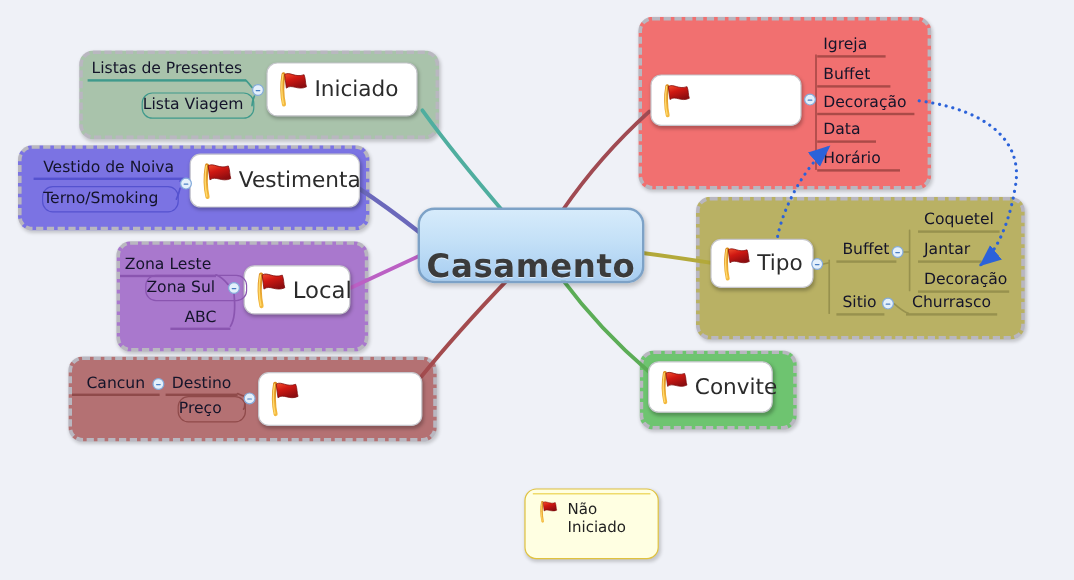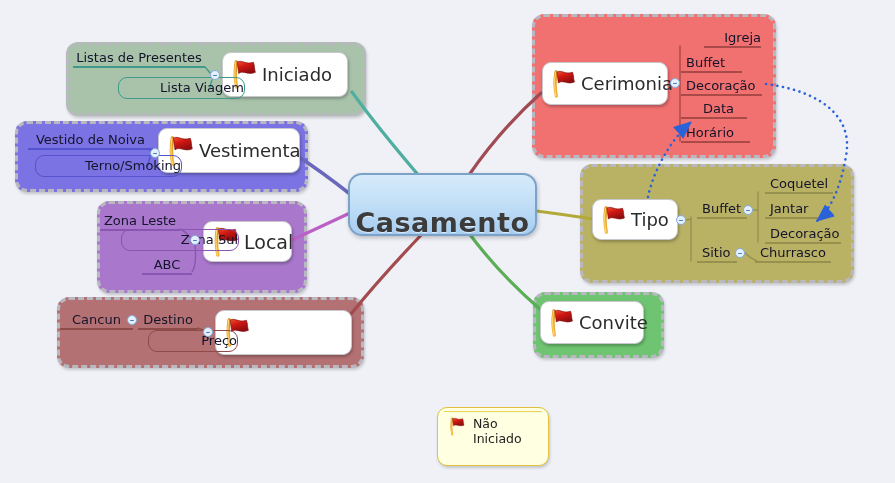--- a/index.html
+++ b/index.html
@@ -38,22 +38,22 @@
   .root-label{font-size:27px;font-weight:bold;color:#3b3b3b;letter-spacing:.5px;
     text-shadow:0 1px 0 rgba(255,255,255,.55);margin-top:35px;}
 
   
   .child{
     position:absolute;z-index:3;font-size:13px;height:16px;line-height:16px;
     text-align:center;white-space:nowrap;color:#14142a;cursor:default;
   }
   .child.under{border-bottom:2px solid #777;}
   .child.bubble{
-    border:1.4px solid #777;border-radius:9px;text-align:right;
-    line-height:20px;height:20px;padding-left:33px;
+    border:1.4px solid #777;border-radius:9px;text-align:left;
+    line-height:20px;height:20px;
   }
 
   
   .collapse{
     position:absolute;z-index:3;width:10px;height:10px;border-radius:50%;
     background:#e4f0fb;border:1px solid #84abdb;box-sizing:border-box;cursor:pointer;
   }
   .collapse::after{
     content:"";position:absolute;left:2px;right:2px;top:3.5px;height:1.6px;
     background:#4a7ec4;border-radius:1px;
@@ -162,21 +162,20 @@
         <use href="#flag"></use>
       </svg>
     </span>
 </div>
 <div class="main-node" style="left:542px;top:62px;width:126px;height:43px">
   <span class="flag">
       <svg width="26" height="30">
         <use href="#flag"></use>
       </svg>
     </span>
-  <span class="main-label">Cerimonia</span>
 </div>
 <div class="main-node" style="left:592px;top:199px;width:86px;height:41px">
   <span class="flag">
       <svg width="26" height="30">
         <use href="#flag"></use>
       </svg>
     </span>
   <span class="main-label">Tipo</span>
 </div>
 <div class="main-node" style="left:540px;top:301px;width:104px;height:43px">
@@ -195,24 +194,24 @@
 <div class="child bubble" style="left: 35px; top: 155px; width: 112px; border-color: rgb(85, 82, 207);">Terno/Smoking</div>
 
 <div class="child under" style="left: 100px; top: 213px; width: 80px; border-bottom-color: rgb(138, 85, 176);">Zona Leste</div>
 <div class="child bubble" style="left: 102px; top: 229px; width: 83px; border-color: rgb(138, 85, 176); margin-left: 19px;">Zona Sul</div>
 <div class="child under" style="left: 142px; top: 257px; width: 50px; border-bottom-color: rgb(138, 85, 176);">ABC</div>
 
 <div class="child under" style="left: 60px; top: 312px; width: 73px; border-bottom-color: rgb(143, 74, 74);">Cancun</div>
 <div class="child under" style="left: 138px; top: 312px; width: 60px; border-bottom-color: rgb(143, 74, 74);">Destino</div>
 <div class="child bubble" style="left: 148px; top: 330px; width: 55px; border-color: rgb(143, 74, 74);">Preço</div>
 
-<div class="child under" style="left: 704px; top: 30px; width: 52px; text-align: right; padding-left: 5px; border-bottom-color: rgb(170, 74, 72);">Igreja</div>
+<div class="child under" style="left: 681px; top: 30px; width: 52px; text-align: left; padding-left: 5px; border-bottom-color: rgb(170, 74, 72);">Igreja</div>
 <div class="child under" style="left: 681px; top: 55px; width: 56px; text-align: left; padding-left: 5px; border-bottom-color: rgb(170, 74, 72);">Buffet</div>
 <div class="child under" style="left: 681px; top: 78px; width: 76px; text-align: left; padding-left: 5px; border-bottom-color: rgb(170, 74, 72);">Decoração</div>
-<div class="child under" style="left: 681px; top: 101px; width: 44px; text-align: left; padding-left: 22px; border-bottom-color: rgb(170, 74, 72);">Data</div>
+<div class="child under" style="left: 681px; top: 101px; width: 44px; text-align: left; padding-left: 5px; border-bottom-color: rgb(170, 74, 72);">Data</div>
 <div class="child under" style="left: 681px; top: 125px; width: 64px; text-align: left; padding-left: 5px; border-bottom-color: rgb(170, 74, 72);">Horário</div>
 
 <div class="child under" style="left: 697px; top: 201px; width: 45px; text-align: left; padding-left: 5px; border-bottom-color: rgb(151, 145, 78);">Buffet</div>
 <div class="child under" style="left: 697px; top: 245px; width: 35px; text-align: left; padding-left: 5px; border-bottom-color: rgb(151, 145, 78);">Sitio</div>
 <div class="child under" style="left: 765px; top: 176px; width: 63px; text-align: left; padding-left: 5px; border-bottom-color: rgb(151, 145, 78);">Coquetel</div>
 <div class="child under" style="left: 765px; top: 201px; width: 48px; text-align: left; padding-left: 5px; border-bottom-color: rgb(151, 145, 78);">Jantar</div>
 <div class="child under" style="left: 765px; top: 226px; width: 71px; text-align: left; padding-left: 5px; border-bottom-color: rgb(151, 145, 78);">Decoração</div>
 <div class="child under" style="left: 755px; top: 245px; width: 71px; text-align: left; padding-left: 5px; border-bottom-color: rgb(151, 145, 78);">Churrasco</div>
 
 <span class="collapse" style="left:210px;top:70px"></span>

